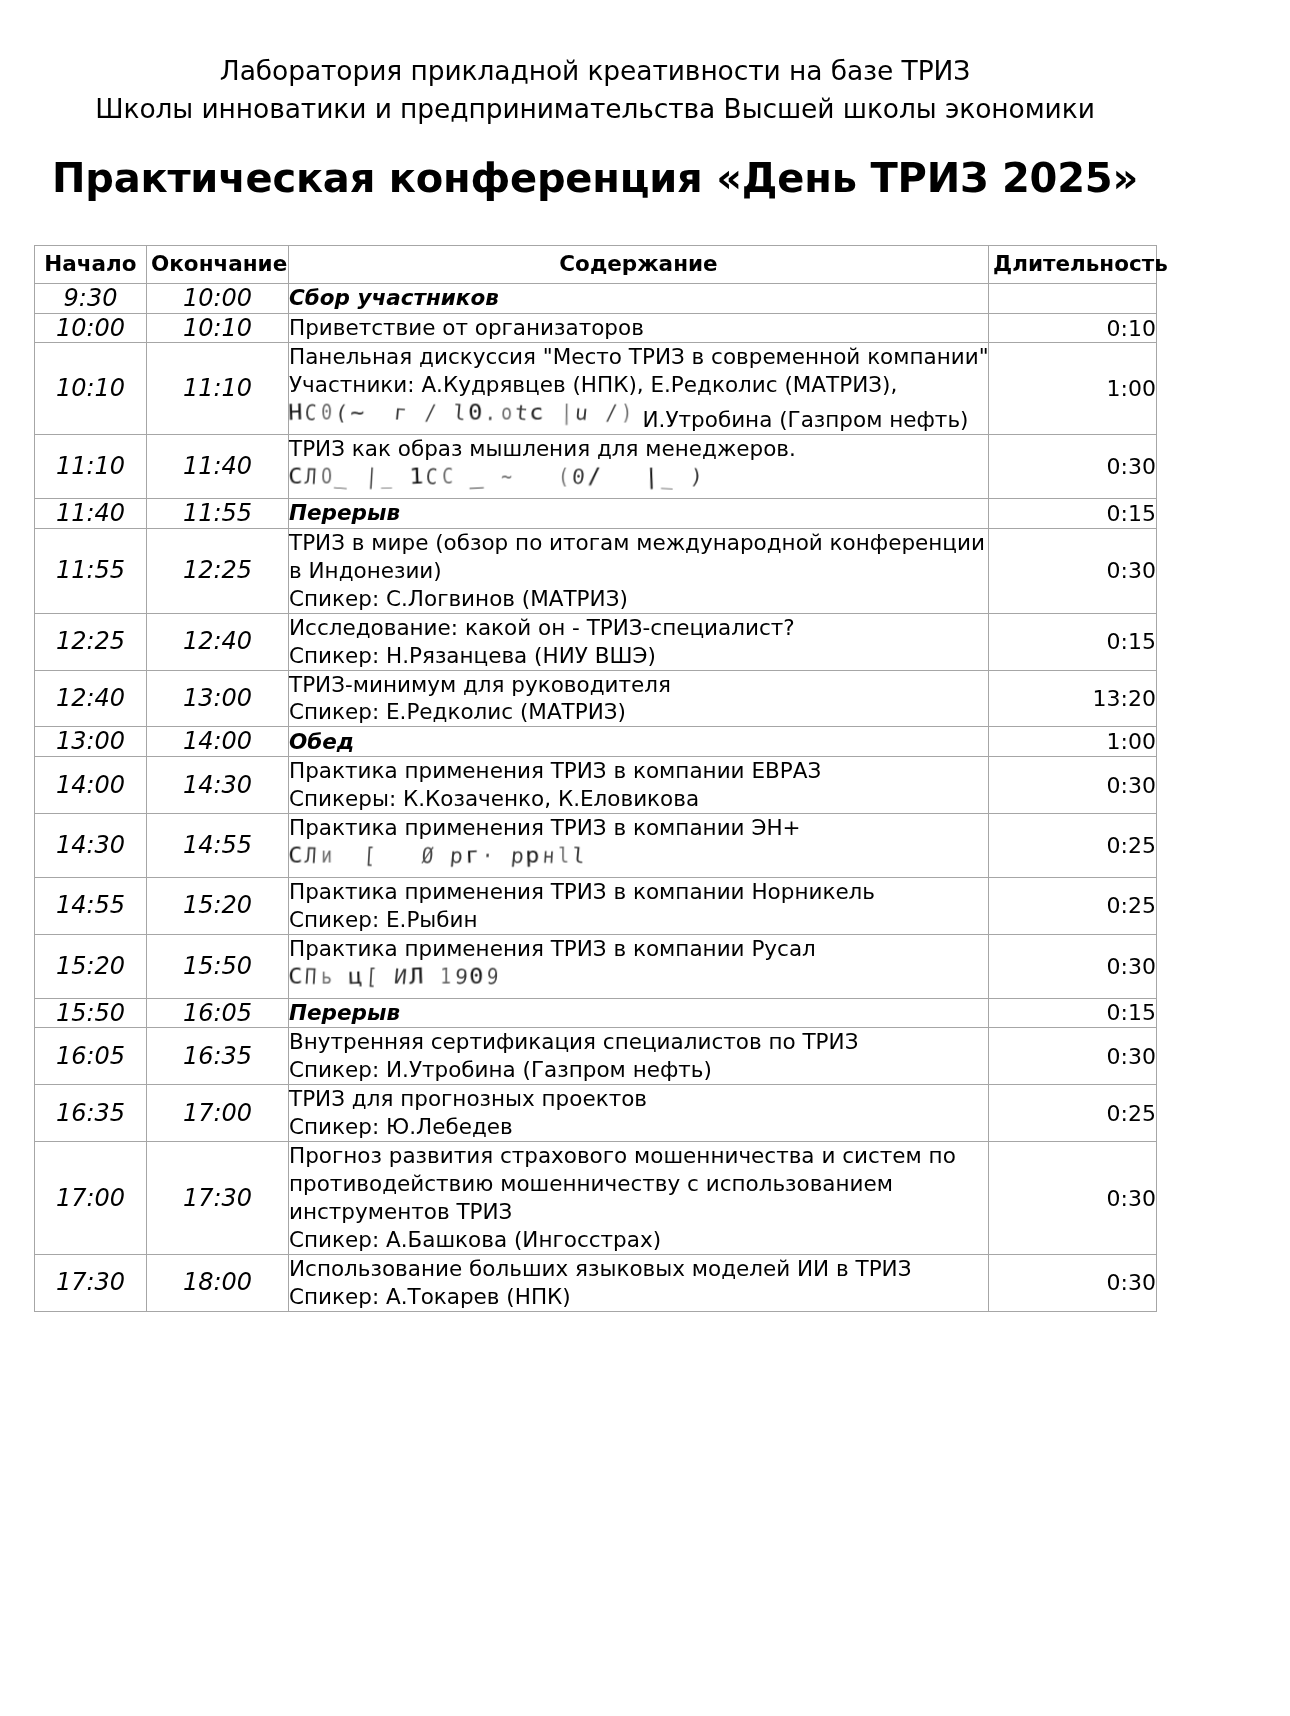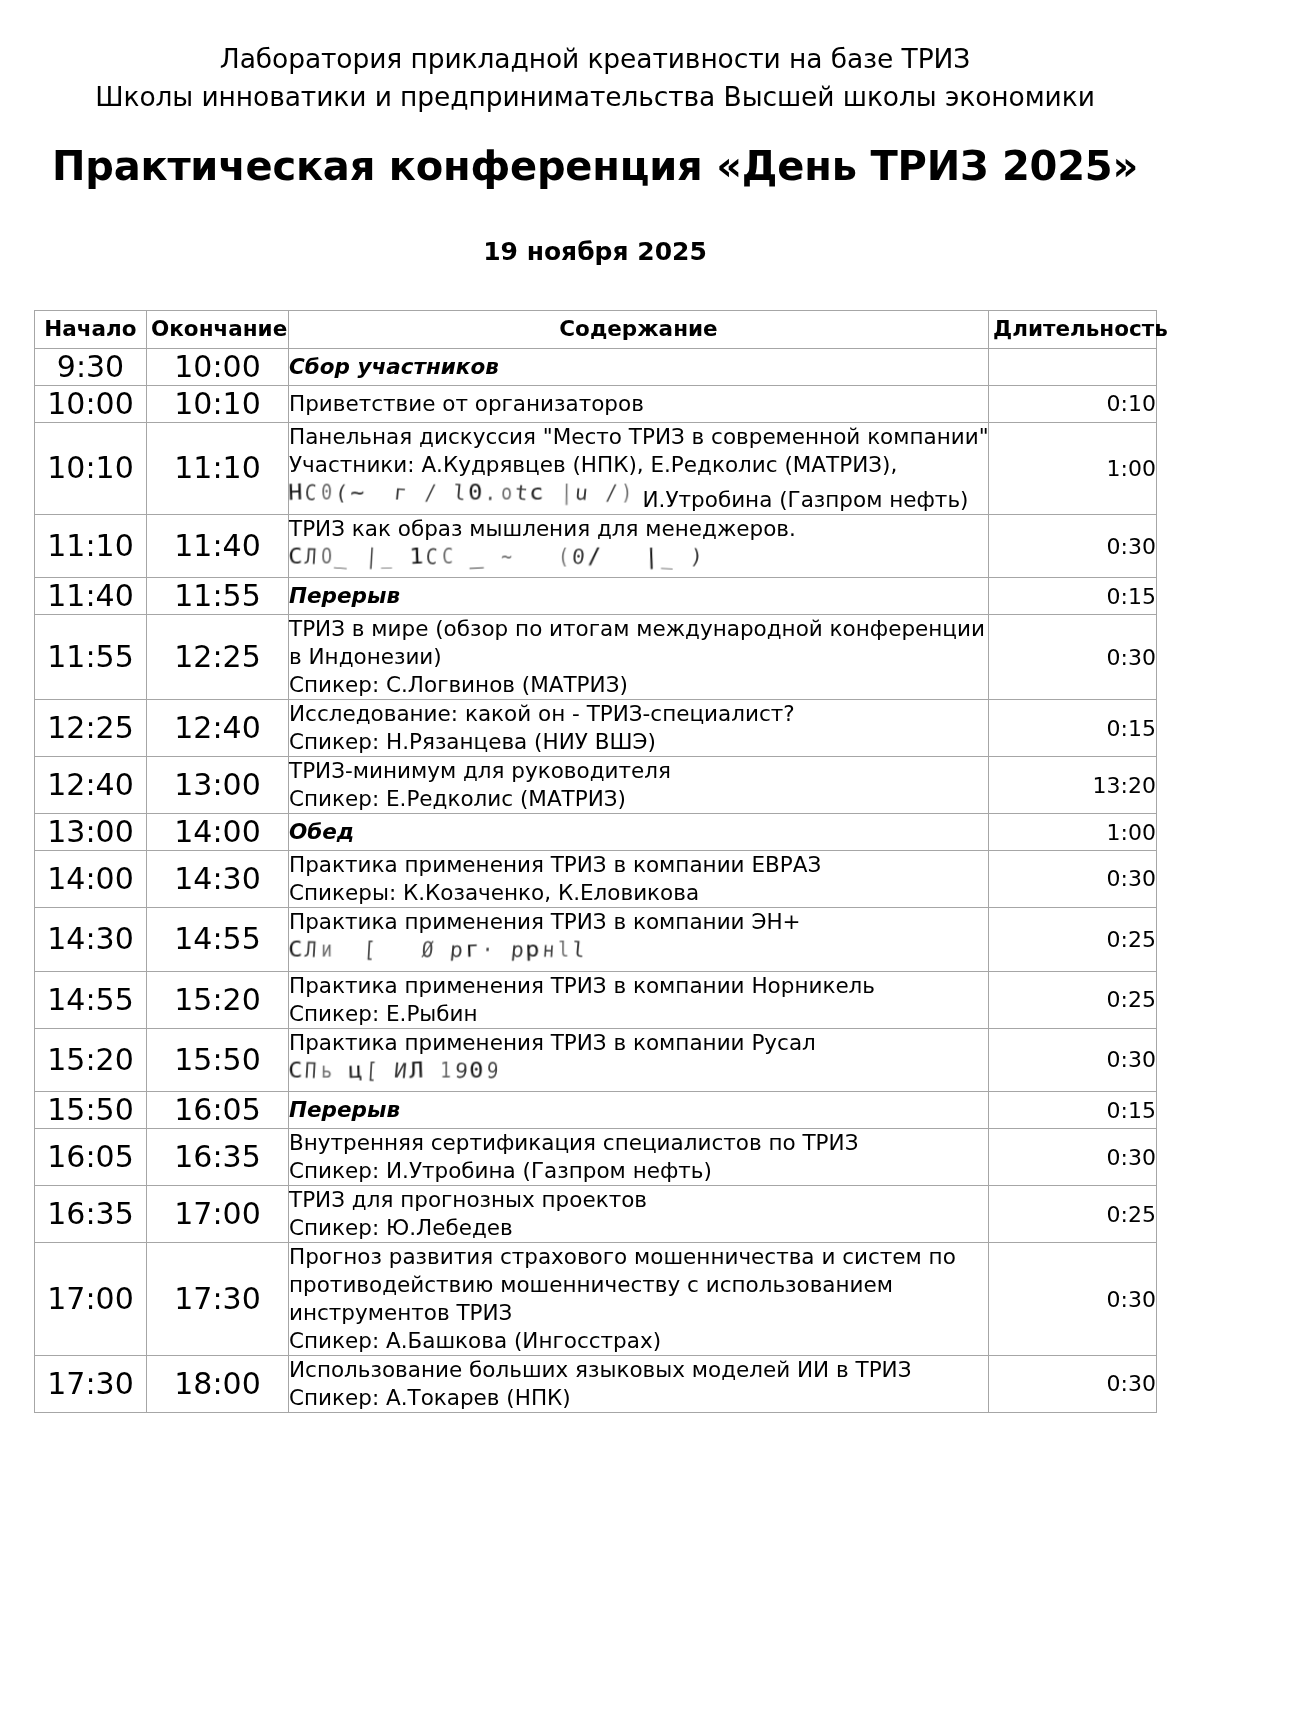--- a/index.html
+++ b/index.html
@@ -10,21 +10,21 @@
   body {
     width: 1290px;
     height: 1716px;
     font-family: "DejaVu Sans", "Liberation Sans", sans-serif;
     color: #000000;
     -webkit-font-smoothing: antialiased;
   }
   .page {
     width: 1190px;
     box-sizing: border-box;
-    padding: 40px 34px 0 34px;
+    padding: 52px 34px 0 34px;
   }
 
   
   .org-line {
     text-align: center;
     font-size: 26.5px;
     line-height: 1.42;
     font-weight: 400;
     letter-spacing: -0.1px;
   }
@@ -69,23 +69,24 @@
     padding: 6px 4px 7px 4px;
     line-height: 1.1;
   }
   .col-start   { width: 112px; }
   .col-end     { width: 142px; }
   .col-content { width: 700px; }
   .col-dur     { width: 168px; }
 
   td.tcell {
     text-align: center;
-    font-size: 30px;
+    font-size: 24px;
     line-height: 1.2;
     padding: 4px 2px;
+    font-style: italic;
   }
   td.content {
     text-align: left;
     padding: 5px 0 6px 12px;
     line-height: 1.30;
     font-size: 21.5px;
   }
   td.content .ln { display: block; white-space: nowrap; }
   td.content.bold-it {
     font-weight: 700;
@@ -122,21 +123,20 @@
 </head>
 <body>
 
 <div class="page">
 
   <div class="org-line">Лаборатория прикладной креативности на базе ТРИЗ</div>
   <div class="org-line">Школы инноватики и предпринимательства Высшей школы экономики</div>
 
   <h1 class="conf-title">Практическая конференция «День ТРИЗ 2025»</h1>
 
-  <div class="conf-date">19 ноября 2025</div>
 
 
   <table class="agenda">
     <colgroup>
       <col class="col-start">
       <col class="col-end">
       <col class="col-content">
       <col class="col-dur">
     </colgroup>
     <thead>

